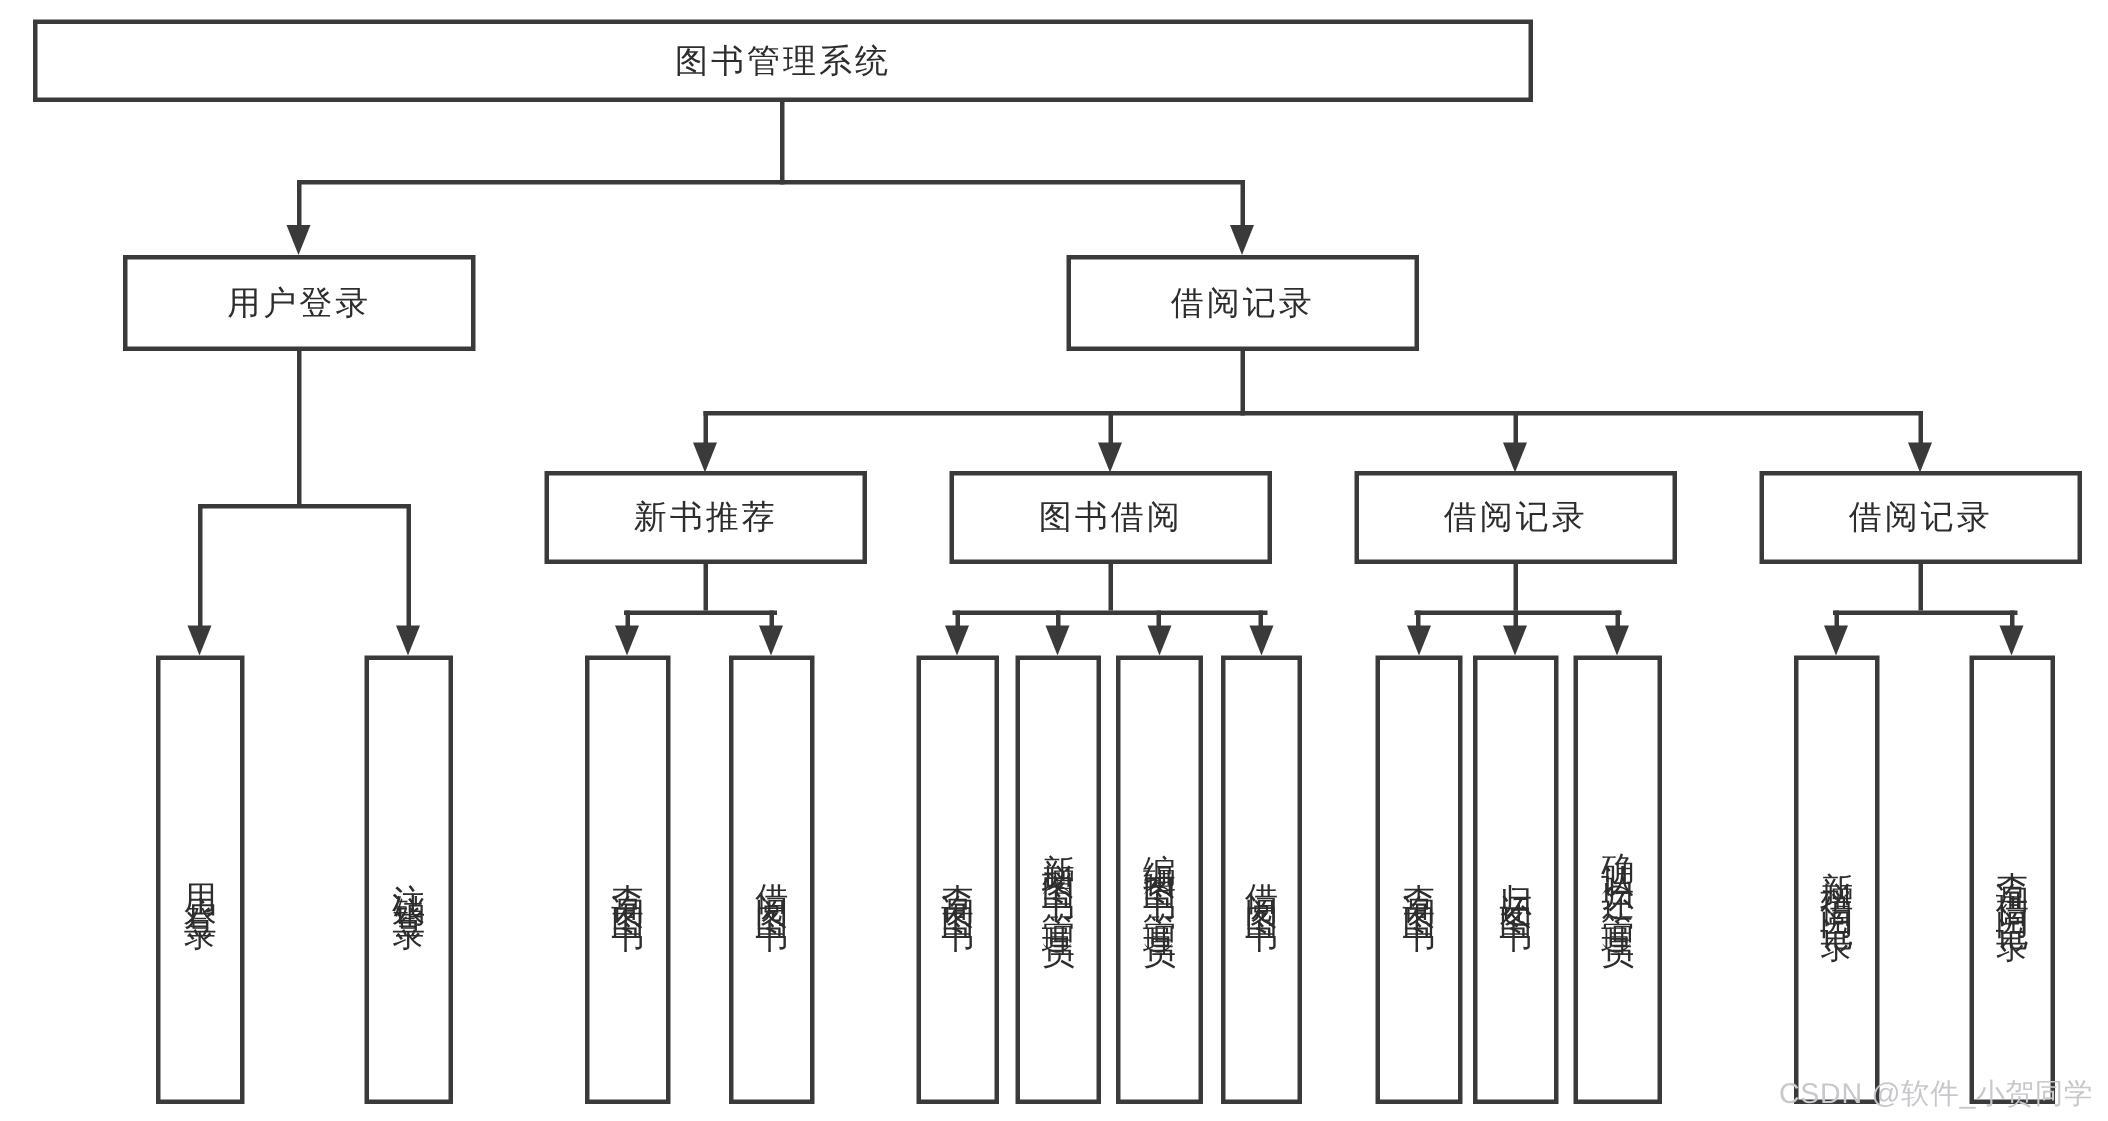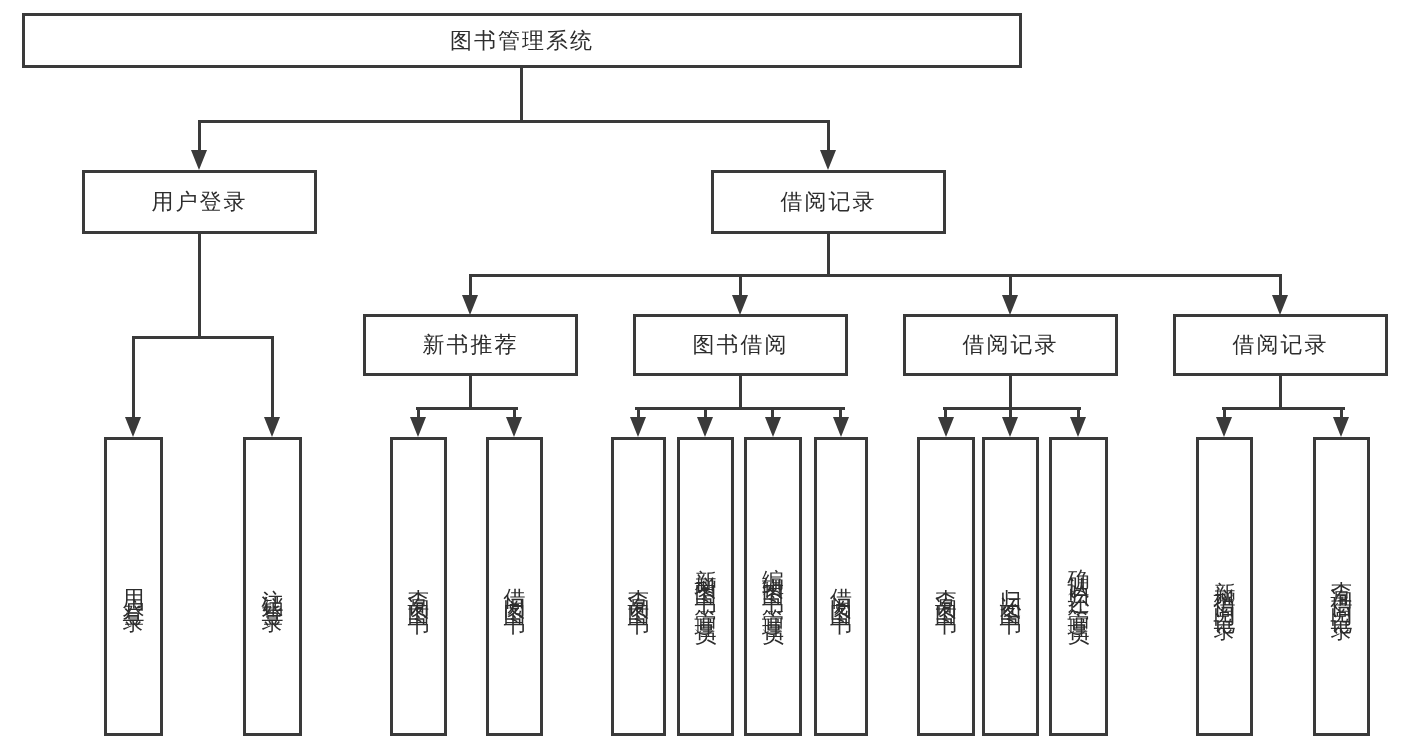--- a/index.html
+++ b/index.html
@@ -175,14 +175,15 @@
   <div class="ln" style="left:1077px;top:407px;width:3px;height:12px"></div>
   <div class="ah" style="left:1070px;top:417px"></div>
 
   <div class="ln" style="left:1279px;top:376px;width:3px;height:31px"></div>
   <div class="ln" style="left:1222px;top:407px;width:123px;height:3px"></div>
   <div class="ln" style="left:1223px;top:407px;width:3px;height:12px"></div>
   <div class="ah" style="left:1216px;top:417px"></div>
   <div class="ln" style="left:1340px;top:407px;width:3px;height:12px"></div>
   <div class="ah" style="left:1333px;top:417px"></div>
 
+  <div class="watermark">CSDN @软件_小贺同学</div>
 
 </div>
 
 </body></html>

